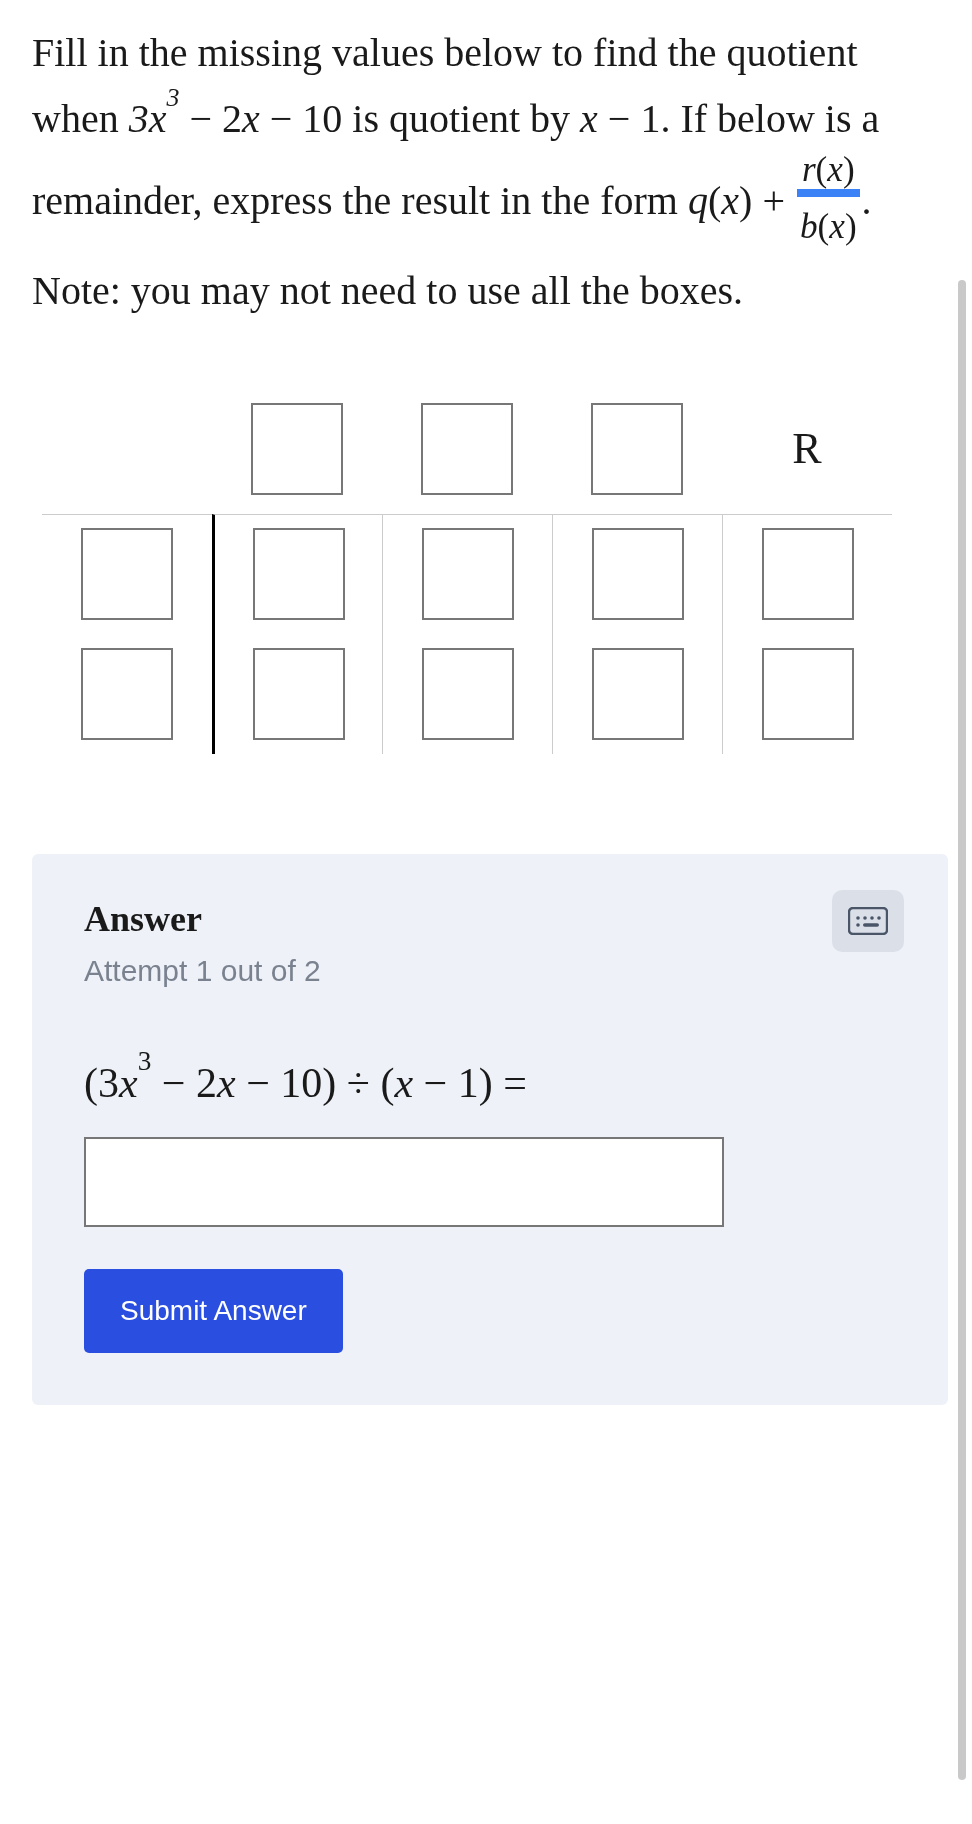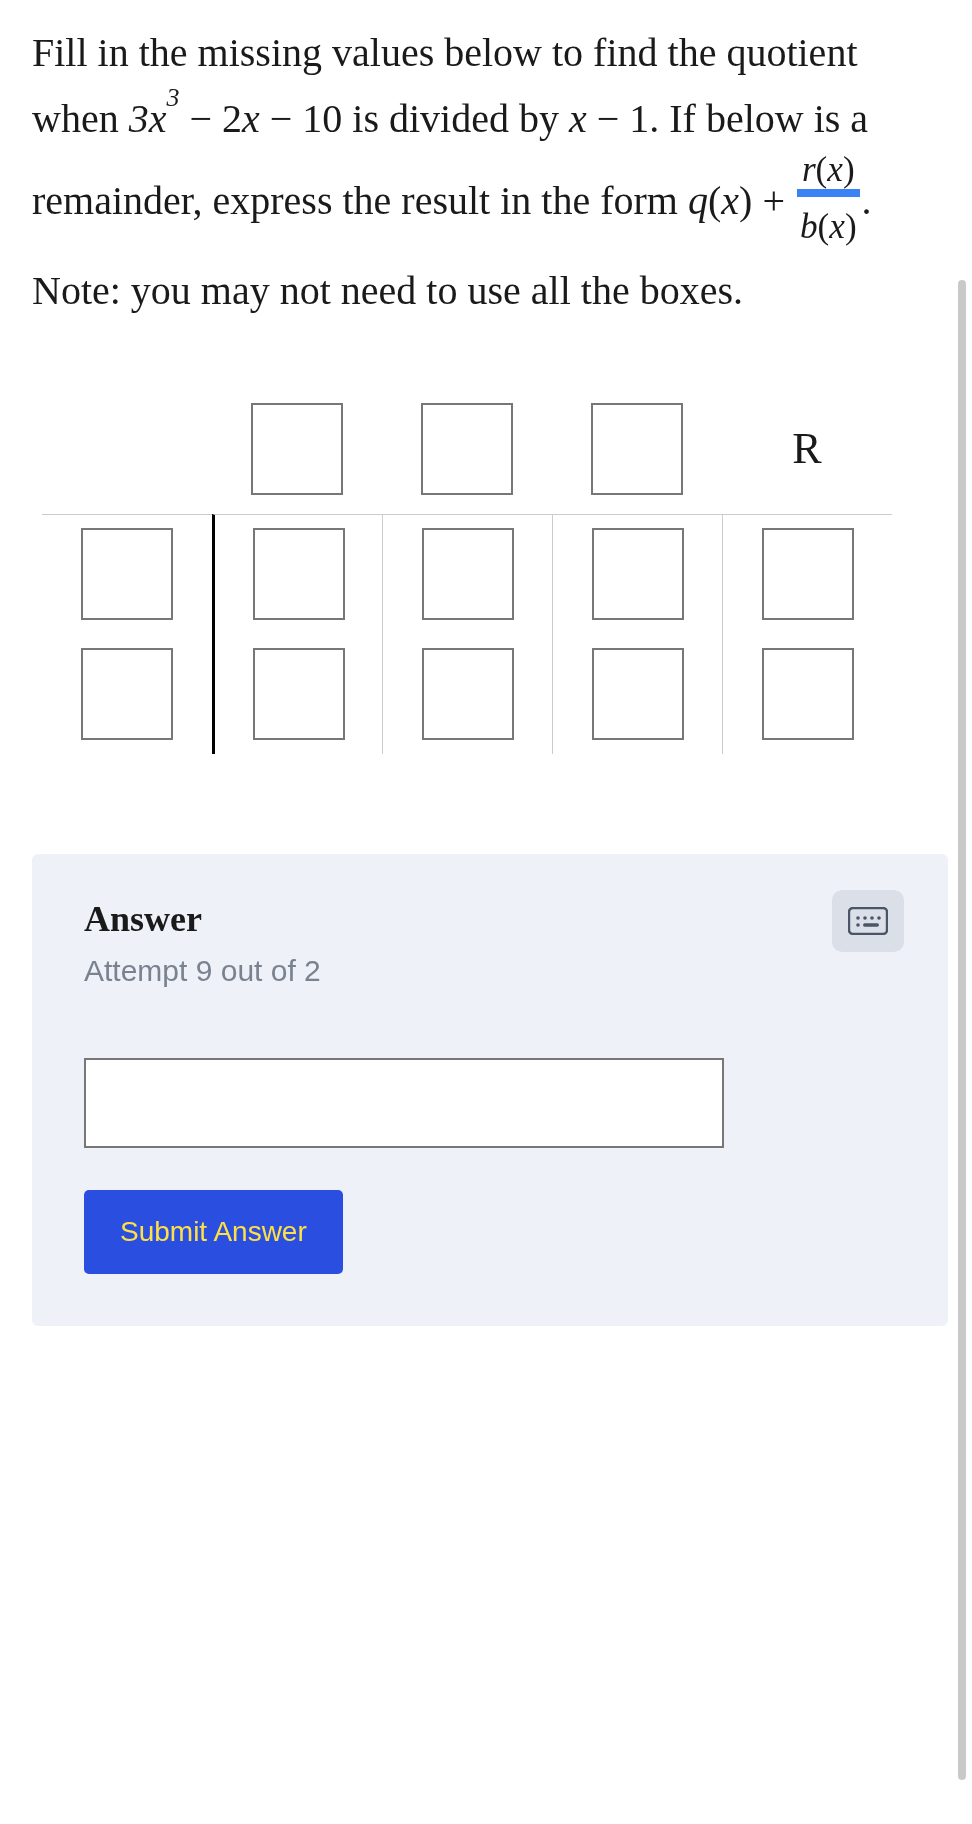--- a/index.html
+++ b/index.html
@@ -111,21 +111,21 @@
     border: 2px solid #777;
     background: #fff;
     font-size: 30px;
     padding: 0 12px;
     outline: none;
   }
   .submit-btn {
     display: inline-block;
     margin-top: 42px;
     background: #2a4ee0;
-    color: #fde047;
+    color: #ffffff;
     font-family: -apple-system, 'Segoe UI', Arial, sans-serif;
     font-size: 28px;
     padding: 26px 36px;
     border: none;
     border-radius: 5px;
     cursor: pointer;
   }
   .kb-btn {
     position: absolute;
     top: 36px;
@@ -144,21 +144,21 @@
 </head>
 <body>
 
 <div class="scroll-track">
   <div class="scroll-thumb"></div>
 </div>
 
 <div class="question">
   <span>Fill in the missing values below to find the quotient when </span>
   <span class="math-i"><span>3</span><span>x</span><sup>3</sup></span><span><span> − 2</span><span class="math-i">x</span></span><span> − 10</span>
-  <span> is divided by </span>
+  <span> is quotient by </span>
   <span><span class="math-i">x</span><span> − 1</span></span><span>. If below is a remainder, express the result in the form </span>
   <span><span class="math-i">q</span>(<span class="math-i">x</span>) + </span>
   <span class="frac">
     <span class="num"><span class="math-i">r</span>(<span class="math-i">x</span>)</span>
     <span class="den"><span class="math-i">b</span>(<span class="math-i">x</span>)</span>
   </span><span>. Note: you may not need to use all the boxes.</span>
 </div>
 
 <div class="grid-wrap">
   <div class="syn-grid">
@@ -217,18 +217,21 @@
       <rect x="1" y="1" width="38" height="26" rx="4" ry="4" fill="none" stroke="#4a5568" stroke-width="2.4"></rect>
       <circle cx="10" cy="11" r="1.8" fill="#4a5568"></circle>
         <circle cx="17" cy="11" r="1.8" fill="#4a5568"></circle>
         <circle cx="24" cy="11" r="1.8" fill="#4a5568"></circle>
         <circle cx="31" cy="11" r="1.8" fill="#4a5568"></circle>
       <circle cx="10" cy="18" r="1.8" fill="#4a5568"></circle>
         <rect x="15" y="16.2" width="16" height="3.6" rx="1.8" fill="#4a5568"></rect>
     </svg>
   </div>
   <div class="ans-heading">Answer</div>
-  <div class="attempt">Attempt 9 out of 2</div>
+  <div class="attempt">Attempt 1 out of 2</div>
+  <div class="expr">
+    <span>(</span><span>3</span><span class="math-i">x</span><sup>3</sup><span> − 2</span><span class="math-i">x</span><span> − 10</span><span>)</span><span> ÷ </span><span>(</span><span class="math-i">x</span><span> − 1</span><span>)</span><span> =</span>
+  </div>
   <input class="answer-input" style="">
   <div>
     <button class="submit-btn">Submit Answer</button>
   </div>
 </div>
 
 </body></html>

